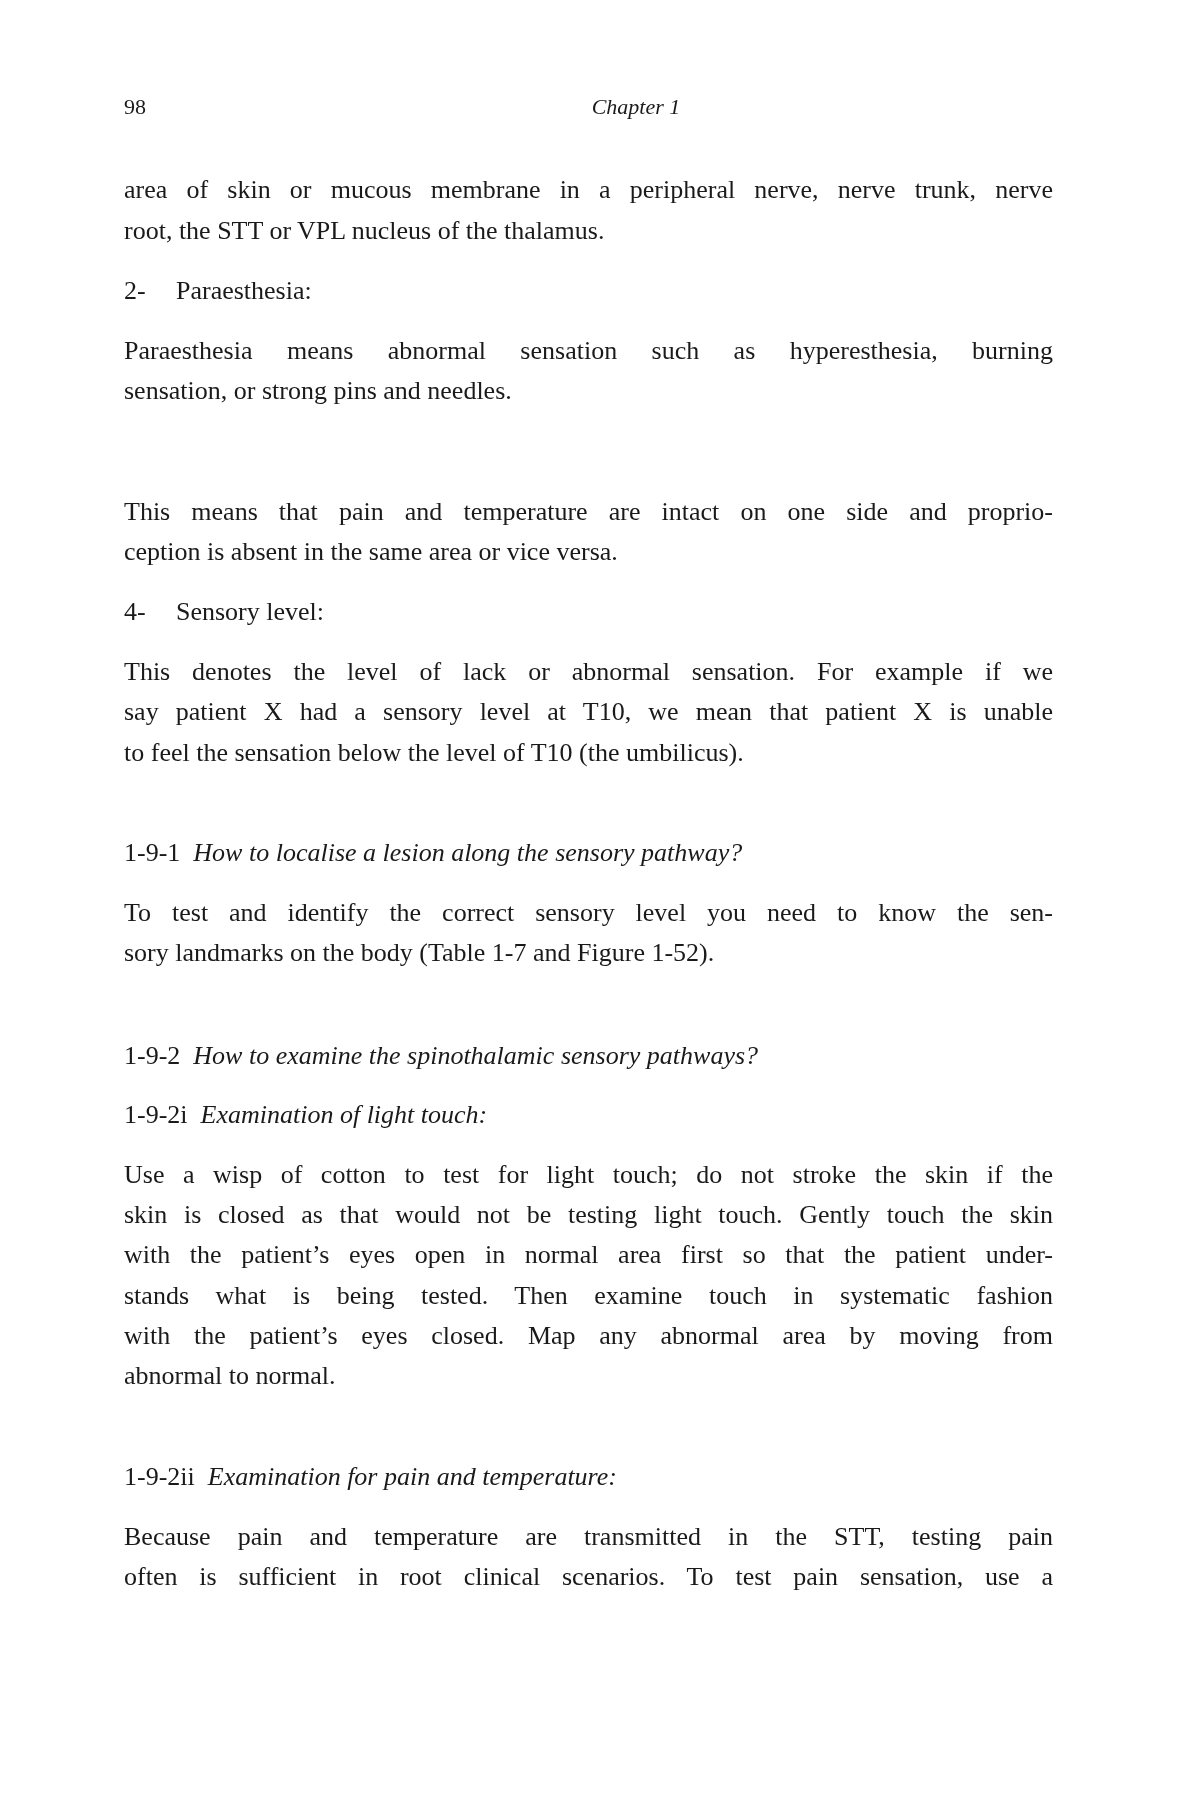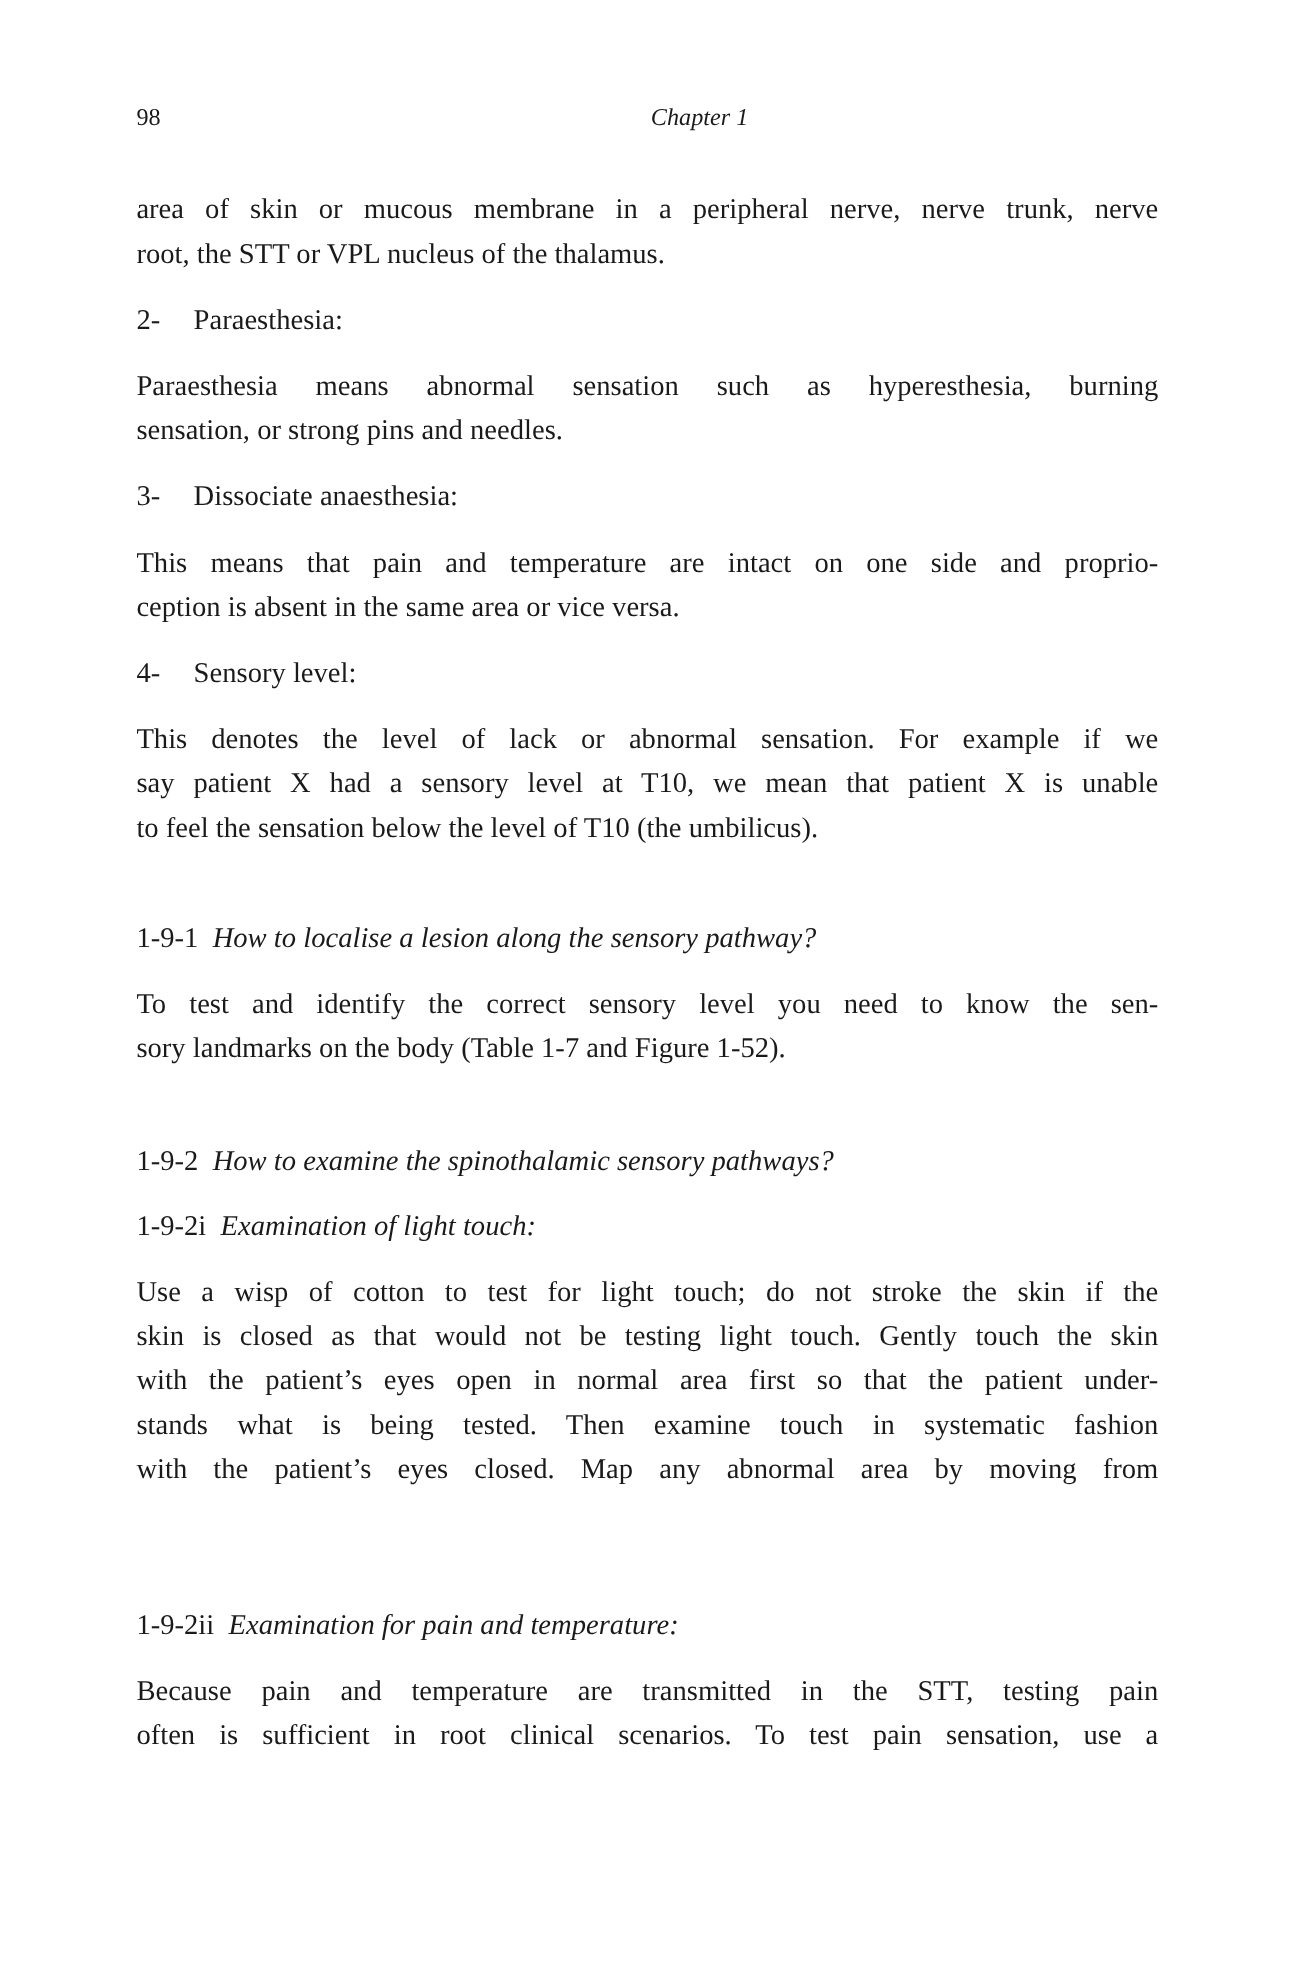--- a/index.html
+++ b/index.html
@@ -26,23 +26,20 @@
   <div class="line just" style="top:175px">area of skin or mucous membrane in a peripheral nerve, nerve trunk, nerve</div>
   <div class="line" style="top:216px">root, the STT or VPL nucleus of the thalamus.</div>
 
   <div class="line" style="top:276px">
     <span class="num n2">2-</span><span>Paraesthesia:</span>
   </div>
 
   <div class="line just" style="top:336px">Paraesthesia means abnormal sensation such as hyperesthesia, burning</div>
   <div class="line" style="top:376px">sensation, or strong pins and needles.</div>
 
-  <div class="line" style="top:436px">
-    <span class="num n2">3-</span><span>Dissociate anaesthesia:</span>
-  </div>
 
   <div class="line just" style="top:497px">This means that pain and temperature are intact on one side and proprio-</div>
   <div class="line" style="top:537px">ception is absent in the same area or vice versa.</div>
 
   <div class="line" style="top:597px">
     <span class="num n2">4-</span><span>Sensory level:</span>
   </div>
 
   <div class="line just" style="top:657px">This denotes the level of lack or abnormal sensation. For example if we</div>
   <div class="line just" style="top:697px">say patient X had a sensory level at T10, we mean that patient X is unable</div>
@@ -61,20 +58,21 @@
 
   <div class="line" style="top:1100px">
     <span>1-9-2i</span>&nbsp;&nbsp;<span class="it">Examination of light touch:</span>
   </div>
 
   <div class="line just" style="top:1160px">Use a wisp of cotton to test for light touch; do not stroke the skin if the</div>
   <div class="line just" style="top:1200px">skin is closed as that would not be testing light touch. Gently touch the skin</div>
   <div class="line just" style="top:1240px">with the patient’s eyes open in normal area first so that the patient under-</div>
   <div class="line just" style="top:1281px">stands what is being tested. Then examine touch in systematic fashion</div>
   <div class="line just" style="top:1321px">with the patient’s eyes closed. Map any abnormal area by moving from</div>
+  <div class="line" style="top:1361px">abnormal to normal.</div>
 
   <div class="line" style="top:1462px">
     <span>1-9-2ii</span>&nbsp;&nbsp;<span class="it">Examination for pain and temperature:</span>
   </div>
 
   <div class="line just" style="top:1522px">Because pain and temperature are transmitted in the STT, testing pain</div>
   <div class="line just" style="top:1562px">often is sufficient in root clinical scenarios. To test pain sensation, use a</div>
 </div>
 
 </body></html>

